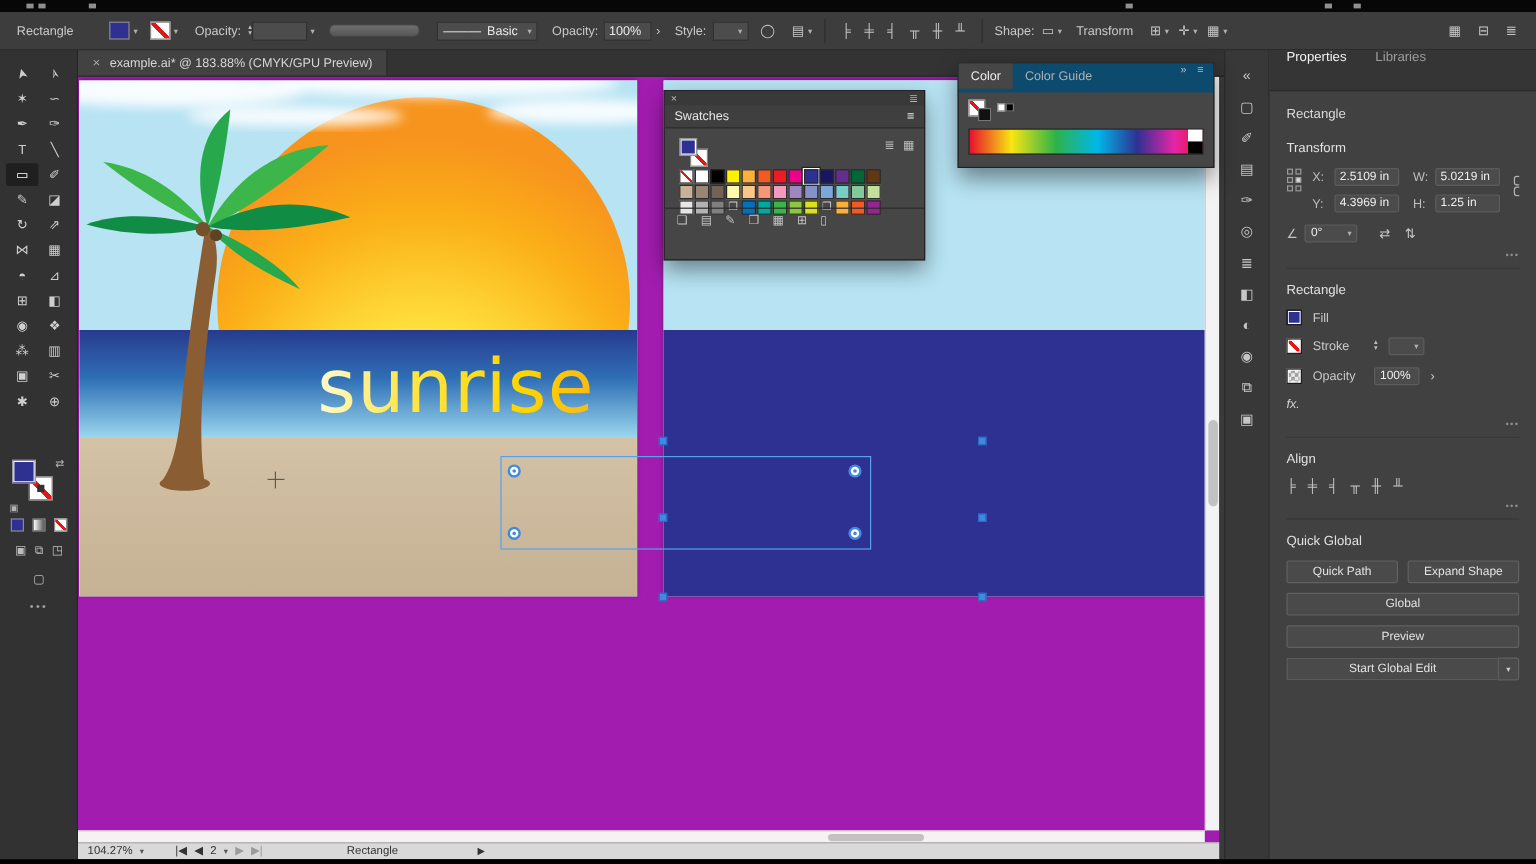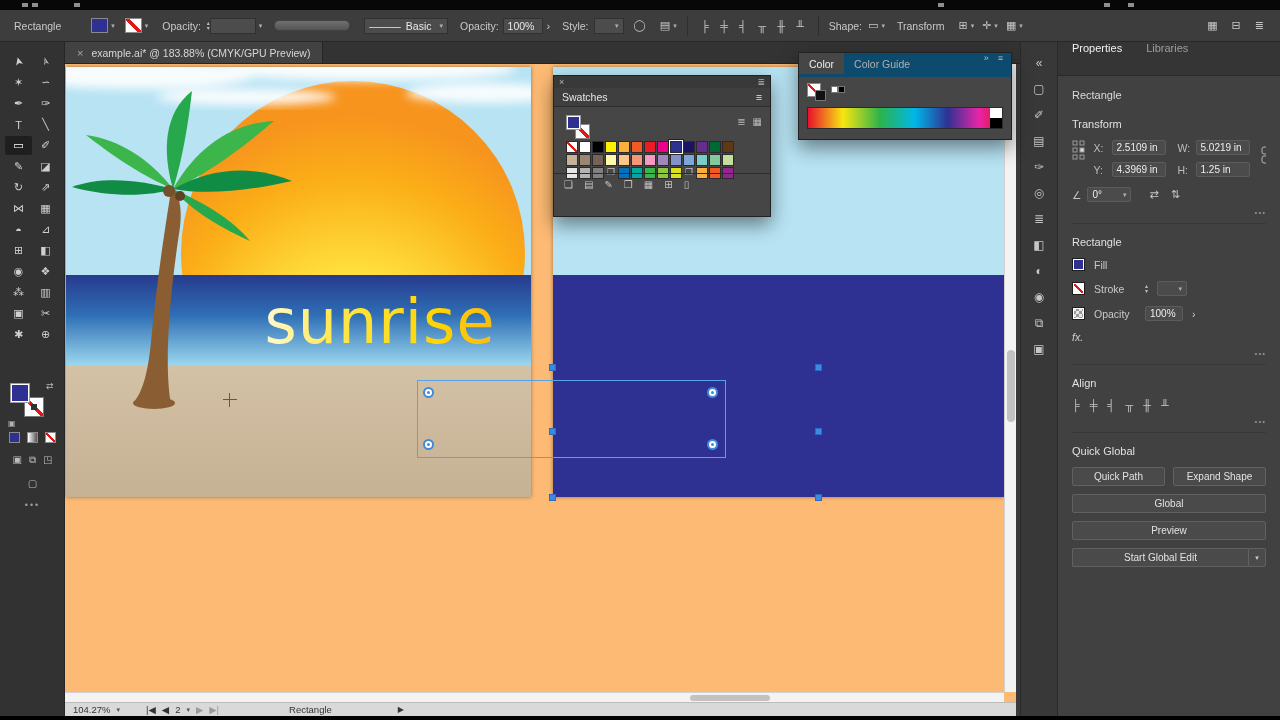--- a/index.html
+++ b/index.html
@@ -44,21 +44,21 @@
 .proxy-stroke::after{content:"";position:absolute;left:6px;top:6px;width:6px;height:6px;background:#323232}
 .proxy-fill{position:absolute;left:10px;top:341px;width:20px;height:20px;background:#2e3192;border:1px solid #9c9c9c;box-shadow:inset 0 0 0 1px #fff}
 .proxy-mini{position:absolute;left:8px;top:377px;font-size:8px;color:#b5b5b5}
 .proxy-swap{position:absolute;left:46px;top:339px;font-size:9px;color:#b5b5b5}
 .tb-row{position:absolute;left:0;width:65px;display:flex;justify-content:center;gap:7px;color:#bdbdbd;font-size:10px}
 .tb-sq{width:11px;height:11px;border:1px solid #8a8a8a}
 .tb-grad{background:linear-gradient(90deg,#fff,#555)}
 .tb-ellipsis{position:absolute;left:0;top:458px;width:65px;text-align:center;color:#9f9f9f;font-size:9px;letter-spacing:2px}
 
 
-#canvas{left:65px;top:64px;width:951px;height:638px;background:#fdba74;overflow:hidden}
+#canvas{left:65px;top:64px;width:951px;height:638px;background:#a21caf;overflow:hidden}
 .artboard{position:absolute;box-shadow:0 0 4px rgba(0,0,0,.4);background:#fff}
 #artboard1{left:1px;top:3px;width:465px;height:430px}
 #artboard2{left:488px;top:3px;width:451px;height:430px}
 .ab2-sky{height:208px;background:#b7e3f3}
 .ab2-sea{height:222px;background:#2e3192}
 .sel-outline{position:absolute;left:352px;top:316px;width:309px;height:78px;border:1px solid #57a2e9}
 .h-square{position:absolute;width:7px;height:7px;background:#3f8ae0;border:1px solid #2a6cc0}
 .h-circle{position:absolute;width:11px;height:11px;border:2px solid #3f8ae0;border-radius:50%;background:#fff}
 .h-circle::after{content:"";position:absolute;left:50%;top:50%;width:3px;height:3px;margin:-1.5px 0 0 -1.5px;background:#3f8ae0;border-radius:50%}
 .xh{position:absolute;background:#5a5a5a}

